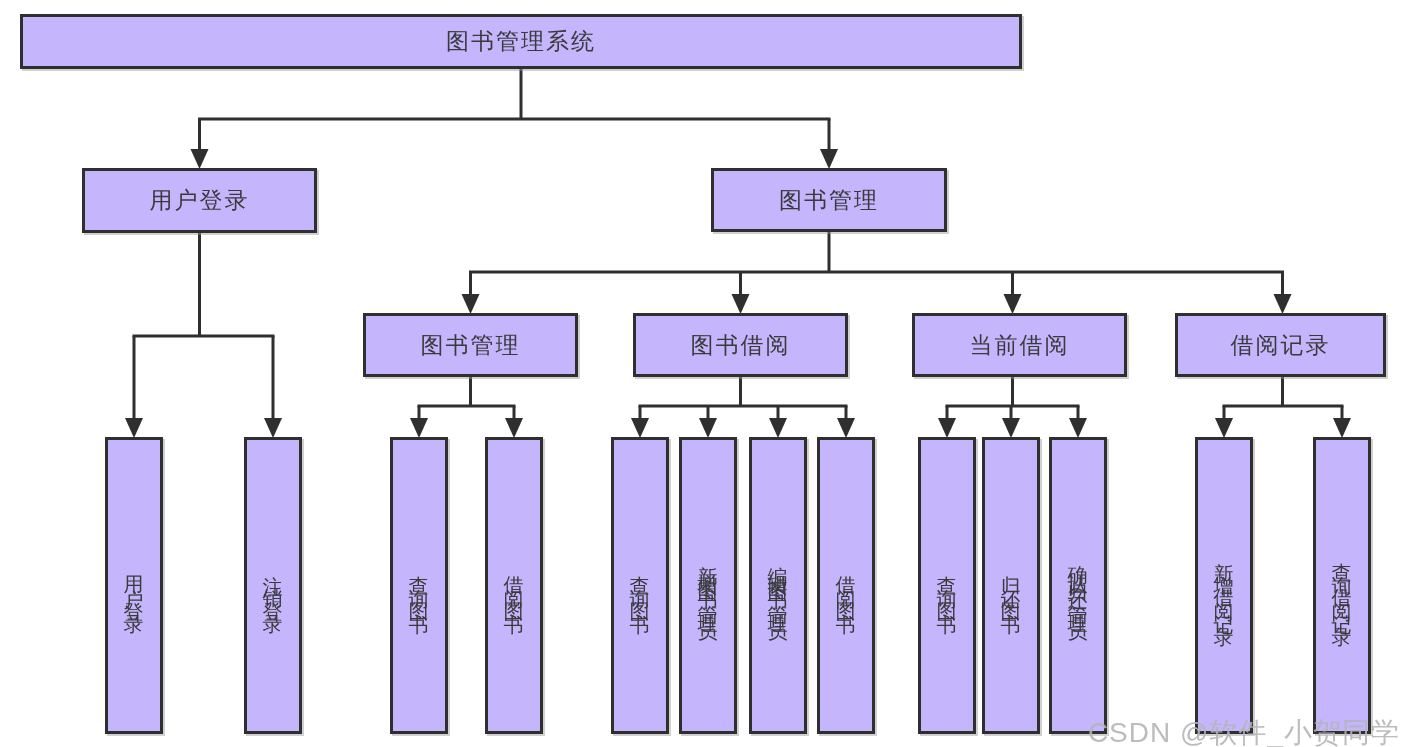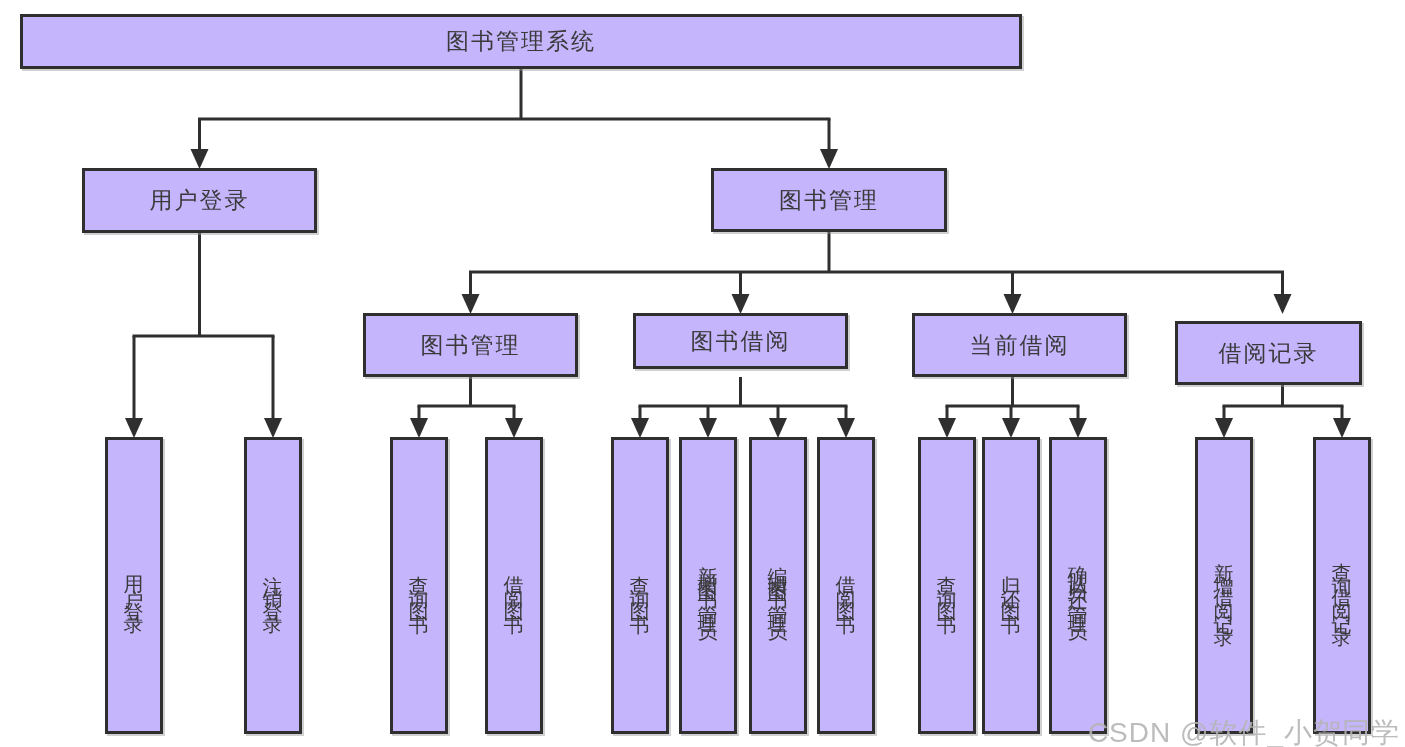--- a/index.html
+++ b/index.html
@@ -121,27 +121,27 @@
     </div>
     <div class="node horiz" style="left: 82px; top: 168px; width: 235px; height: 65px;">
       <span>用户登录</span>
     </div>
     <div class="node horiz" style="left: 711px; top: 168px; width: 236px; height: 64px; text-align: center;">
       <span>图书管理</span>
     </div>
     <div class="node horiz" style="left: 363px; top: 313px; width: 215px; height: 64px;">
       <span>图书管理</span>
     </div>
-    <div class="node horiz" style="left: 633px; top: 313px; width: 215px; height: 56px;">
+    <div class="node horiz" style="left: 633px; top: 313px; width: 215px; height: 64px;">
       <span>图书借阅</span>
     </div>
     <div class="node horiz" style="left: 905px; top: 313px; width: 215px; height: 64px; margin-left: 7px;">
       <span>当前借阅</span>
     </div>
-    <div class="node horiz" style="left: 1175px; top: 321px; width: 187px; height: 64px;">
+    <div class="node horiz" style="left: 1175px; top: 313px; width: 211px; height: 64px;">
       <span>借阅记录</span>
     </div>
     <div class="node vert" style="left: 105px; top: 437px; width: 58px; height: 297px;">
       <span style="letter-spacing: 13px;">用户登录</span>
     </div>
     <div class="node vert" style="left: 244px; top: 437px; width: 58px; height: 297px;">
       <span style="letter-spacing: 13px;">注销登录</span>
     </div>
     <div class="node vert" style="left: 390px; top: 437px; width: 58px; height: 297px;">
       <span style="letter-spacing: 13px;">查询图书</span>

